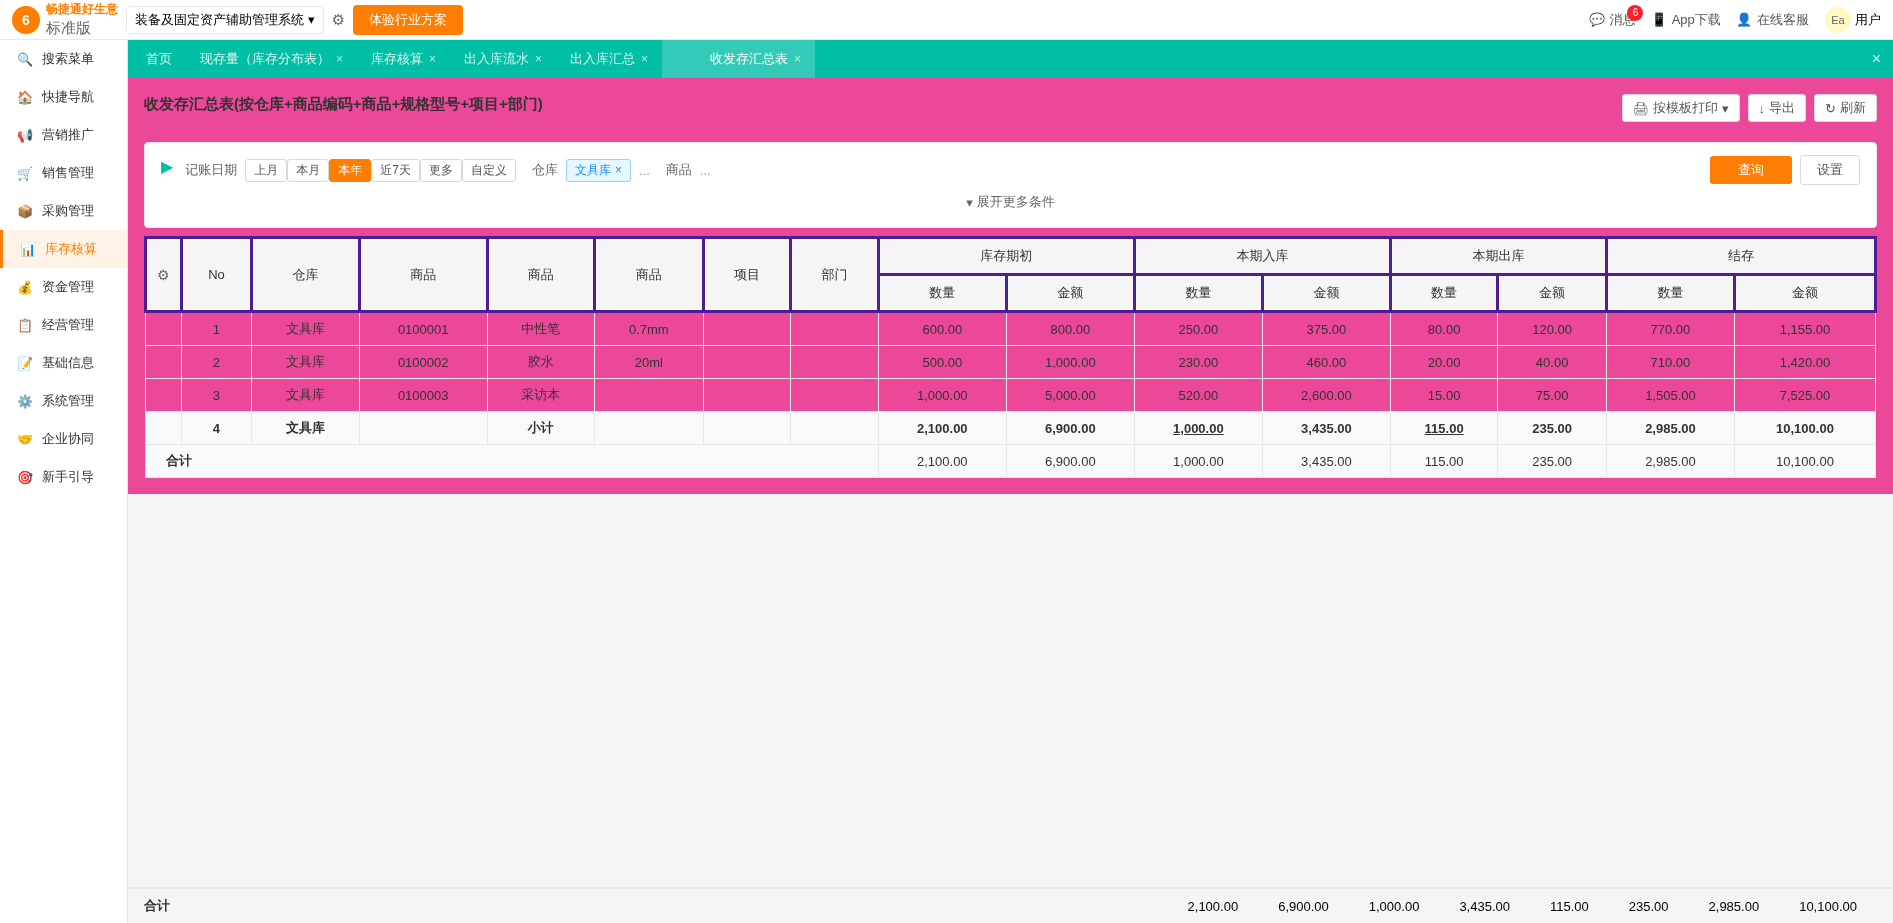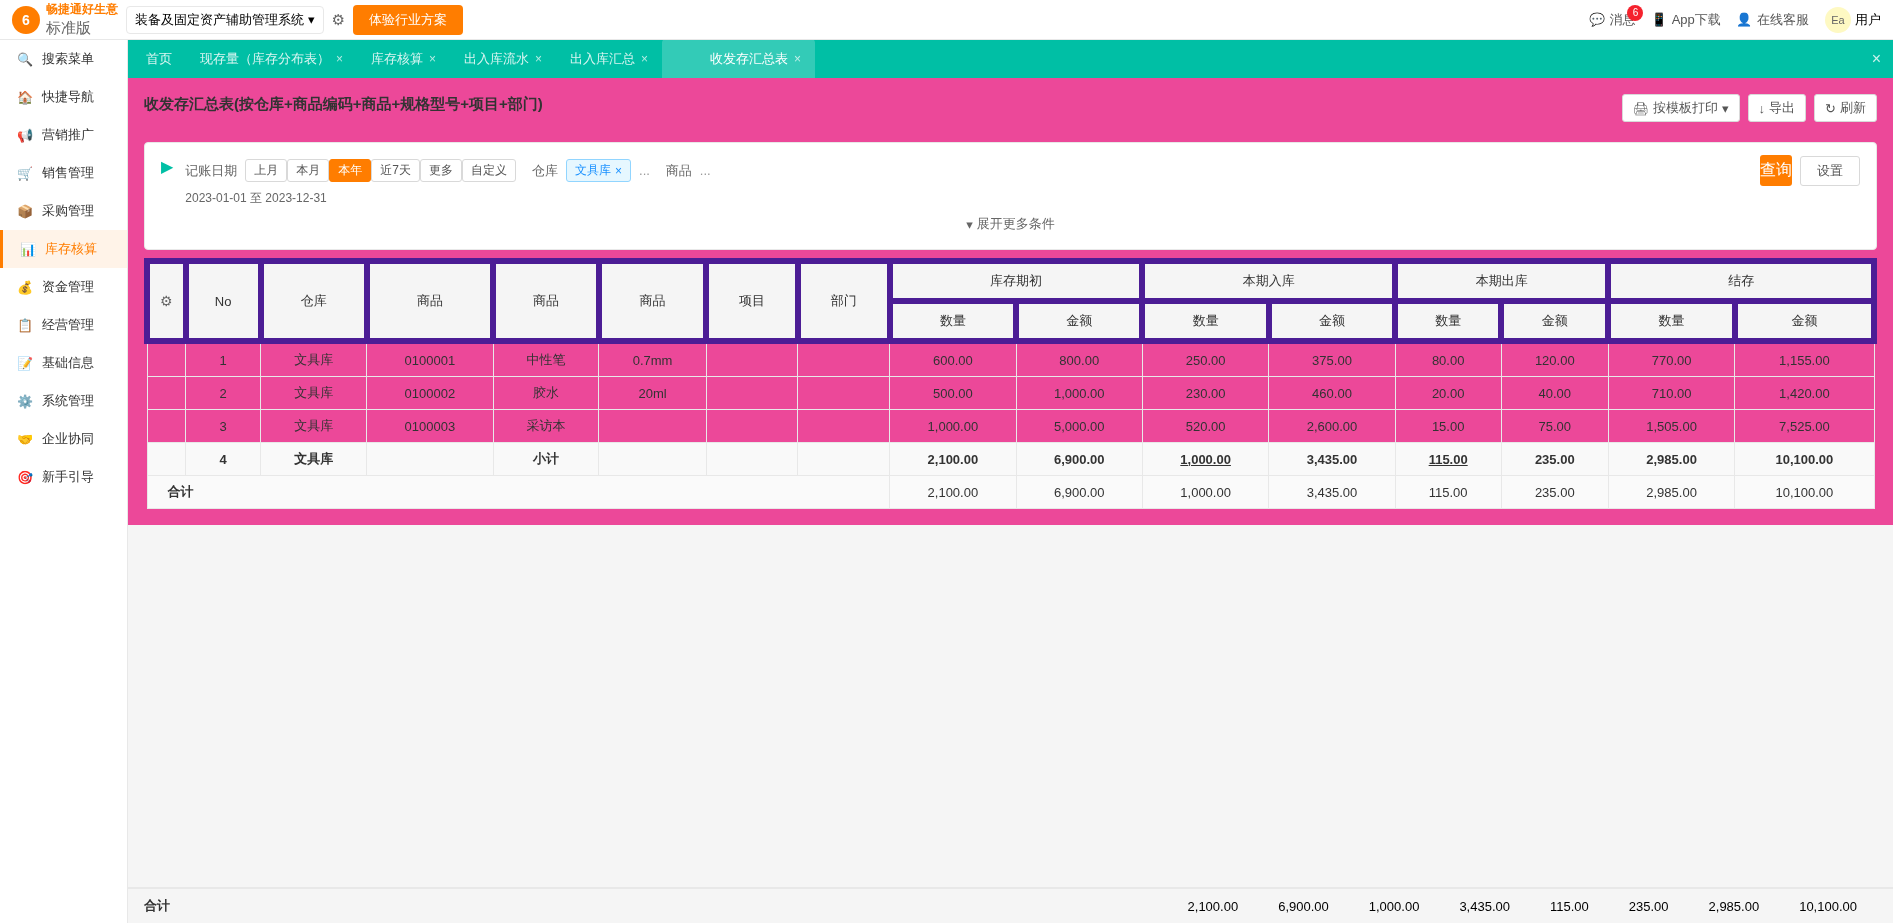--- a/index.html
+++ b/index.html
@@ -47,31 +47,31 @@
     .filter-row { display: flex; align-items: center; gap: 16px; flex-wrap: wrap; flex: 1; }
     .filter-item { display: flex; align-items: center; gap: 8px; }
     .filter-label { color: #666; font-size: 13px; white-space: nowrap; }
     .date-btns { display: flex; }
     .date-btn { padding: 2px 8px; border: 1px solid #d9d9d9; border-radius: 3px; cursor: pointer; color: #555; font-size: 12px; background: #fff; }
     .date-btn.active { background: #ff7d00; color: white; border-color: #ff7d00; }
     .date-range { color: #666; font-size: 12px; }
     .warehouse-tag { display: flex; align-items: center; gap: 4px; padding: 2px 8px; background: #e6f7ff; border: 1px solid #91d5ff; border-radius: 3px; color: #1890ff; font-size: 12px; }
     .warehouse-tag .remove { cursor: pointer; color: #1890ff; }
     .more-filter { color: #999; font-size: 13px; cursor: pointer; }
-    .query-btn { background: #ff7d00; color: white; border: none; padding: 5px 0; border-radius: 3px; cursor: pointer; font-size: 16px; }
+    .query-btn { background: #ff7d00; color: white; border: none; padding: 5px 28px; border-radius: 3px; cursor: pointer; font-size: 13px; }
     .set-btn { background: #fff; color: #555; border: 1px solid #d9d9d9; padding: 5px 16px; border-radius: 3px; cursor: pointer; font-size: 13px; }
     .expand-btn { color: #666; font-size: 13px; cursor: pointer; display: flex; align-items: center; gap: 4px; }
 
     
     .table-toolbar { display: flex; justify-content: flex-end; align-items: center; gap: 8px; margin-bottom: 8px; }
     .toolbar-btn { display: flex; align-items: center; gap: 4px; padding: 4px 10px; border: 1px solid #d9d9d9; border-radius: 3px; cursor: pointer; color: #555; background: #fff; font-size: 13px; }
 
     
     .data-table { width: 100%; border-collapse: collapse; font-size: 13px; }
-    .data-table th { background: #f5f5f5; border: 6px solid #4c1d95; padding: 8px 10px; text-align: center; color: #333; font-weight: normal; white-space: nowrap; }
+    .data-table th { background: #f5f5f5; border: 3px solid #4c1d95; padding: 8px 10px; text-align: center; color: #333; font-weight: normal; white-space: nowrap; }
     .data-table td { border: 1px solid #e8e8e8; padding: 7px 10px; text-align: center; color: #333; }
     .data-table .subtotal-row td { font-weight: bold; background: #f9f9f9; }
     .th-group { text-align: center; }
     .num-cell { text-align: right; }
     .link-cell { color: #1890ff; cursor: pointer; text-align: right; }
     .settings-col { width: 30px; }
 
     
     .table-footer { background: #f5f5f5; border-top: 2px solid #e8e8e8; padding: 8px 16px; display: flex; align-items: center; }
     .footer-label { font-weight: bold; color: #333; margin-right: 16px; }
@@ -266,23 +266,20 @@
                     <span class="filter-label">商品</span>
                     <span class="more-filter">...</span>
                   </div>
 
                   <div style="margin-left:auto;display:flex;gap:8px;align-items:center;">
                     <button class="query-btn">查询</button>
                     <button class="set-btn">设置</button>
                   </div>
                 </div>
 
-                <div style="margin-top:4px;">
-                  <span class="date-range">2023-01-01 至 2023-12-31</span>
-                </div>
               </div>
             </div>
 
             <div class="expand-row">
               <span class="expand-btn">
                 <span>▾</span>
                 <span>展开更多条件</span>
               </span>
             </div>
           </div>

